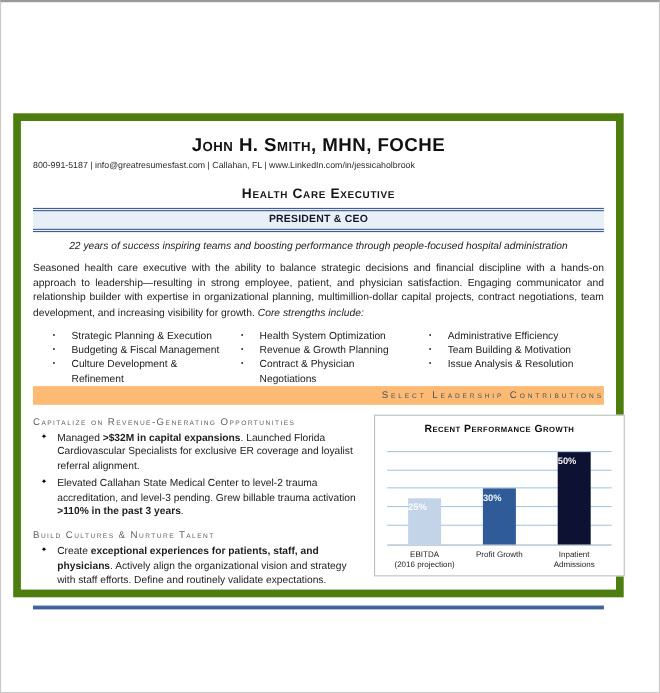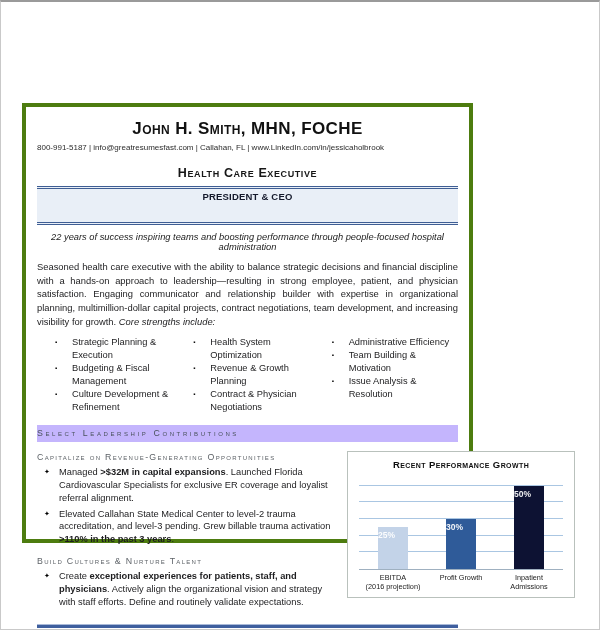--- a/index.html
+++ b/index.html
@@ -3,59 +3,59 @@
 <meta charset="utf-8">
 <style>
   html,body{margin:0;padding:0;background:#ffffff;}
   body{
     width:600px;height:630px;position:relative;overflow:hidden;
     font-family:"Liberation Sans",sans-serif;color:#1d1d1f;
   }
   .frame{position:absolute;inset:0;border:1px solid #c9c9c9;border-top:2px solid #9a9a9a;pointer-events:none;z-index:50;}
 
   .card{
-    position:absolute;left:22px;top:103px;width:451px;height:440px;
-    background:#ffffff;border:4px solid #4d7c0f;box-sizing:border-box;
+    position:absolute;left:12px;top:103px;width:555px;height:440px;
+    background:#ffffff;border:7px solid #4d7c0f;box-sizing:border-box;
     padding:12px 11px 0 11px;
   }
 
   .name{
     text-align:center;font-size:17px;font-weight:bold;letter-spacing:.4px;
     font-variant:small-caps;color:#111;line-height:20px;
   }
   .contact{
     font-size:8px;color:#2b2b2b;margin-top:3px;line-height:11px;
   }
   .role-title{
     text-align:center;font-size:12.5px;font-weight:600;font-variant:small-caps;
     letter-spacing:.6px;color:#161616;margin-top:13px;line-height:15px;
   }
   .banner{
     margin-top:5px;background:#e9eff7;
     border-top:3px double #3f5e94;border-bottom:3px double #3f5e94;
     text-align:center;font-size:9.5px;font-weight:bold;color:#14192b;
-    padding:2px 0 20px 0;letter-spacing:.2px;
+    padding:2px 0 3px 0;letter-spacing:.2px;
   }
   .tagline{
     margin-top:7px;text-align:center;font-style:italic;font-size:9.3px;color:#1c1c1c;
   }
   .summary{
     margin-top:8px;font-size:9.4px;line-height:1.45;text-align:justify;color:#1d1d1f;
   }
   .summary .core{font-style:italic;}
 
   .strengths{
     margin-top:8px;display:grid;grid-template-columns:1fr 1fr 1fr;
     column-gap:6px;row-gap:0;padding:0 6px;
   }
   .s-item{display:flex;font-size:9.3px;line-height:13px;}
   .s-item .mk{width:9px;font-size:6px;line-height:13px;margin:0 8px 0 12px;color:#000;flex:none;}
 
   .section-bar{
-    margin-top:11px;background:#c4b5fd;text-align:left;
+    background:#fdba74;text-align:right;
     font-size:8.8px;letter-spacing:2.6px;color:#49525c;font-variant:small-caps;
     padding:3px 0;line-height:11px;
   }
 
   .two-col{display:flex;margin-top:9px;align-items:flex-start;}
   .left-col{width:296px;flex:none;}
   .subhead{
     font-size:8.8px;letter-spacing:1.3px;color:#5e6368;font-variant:small-caps;
     line-height:12px;margin-bottom:3px;
   }

